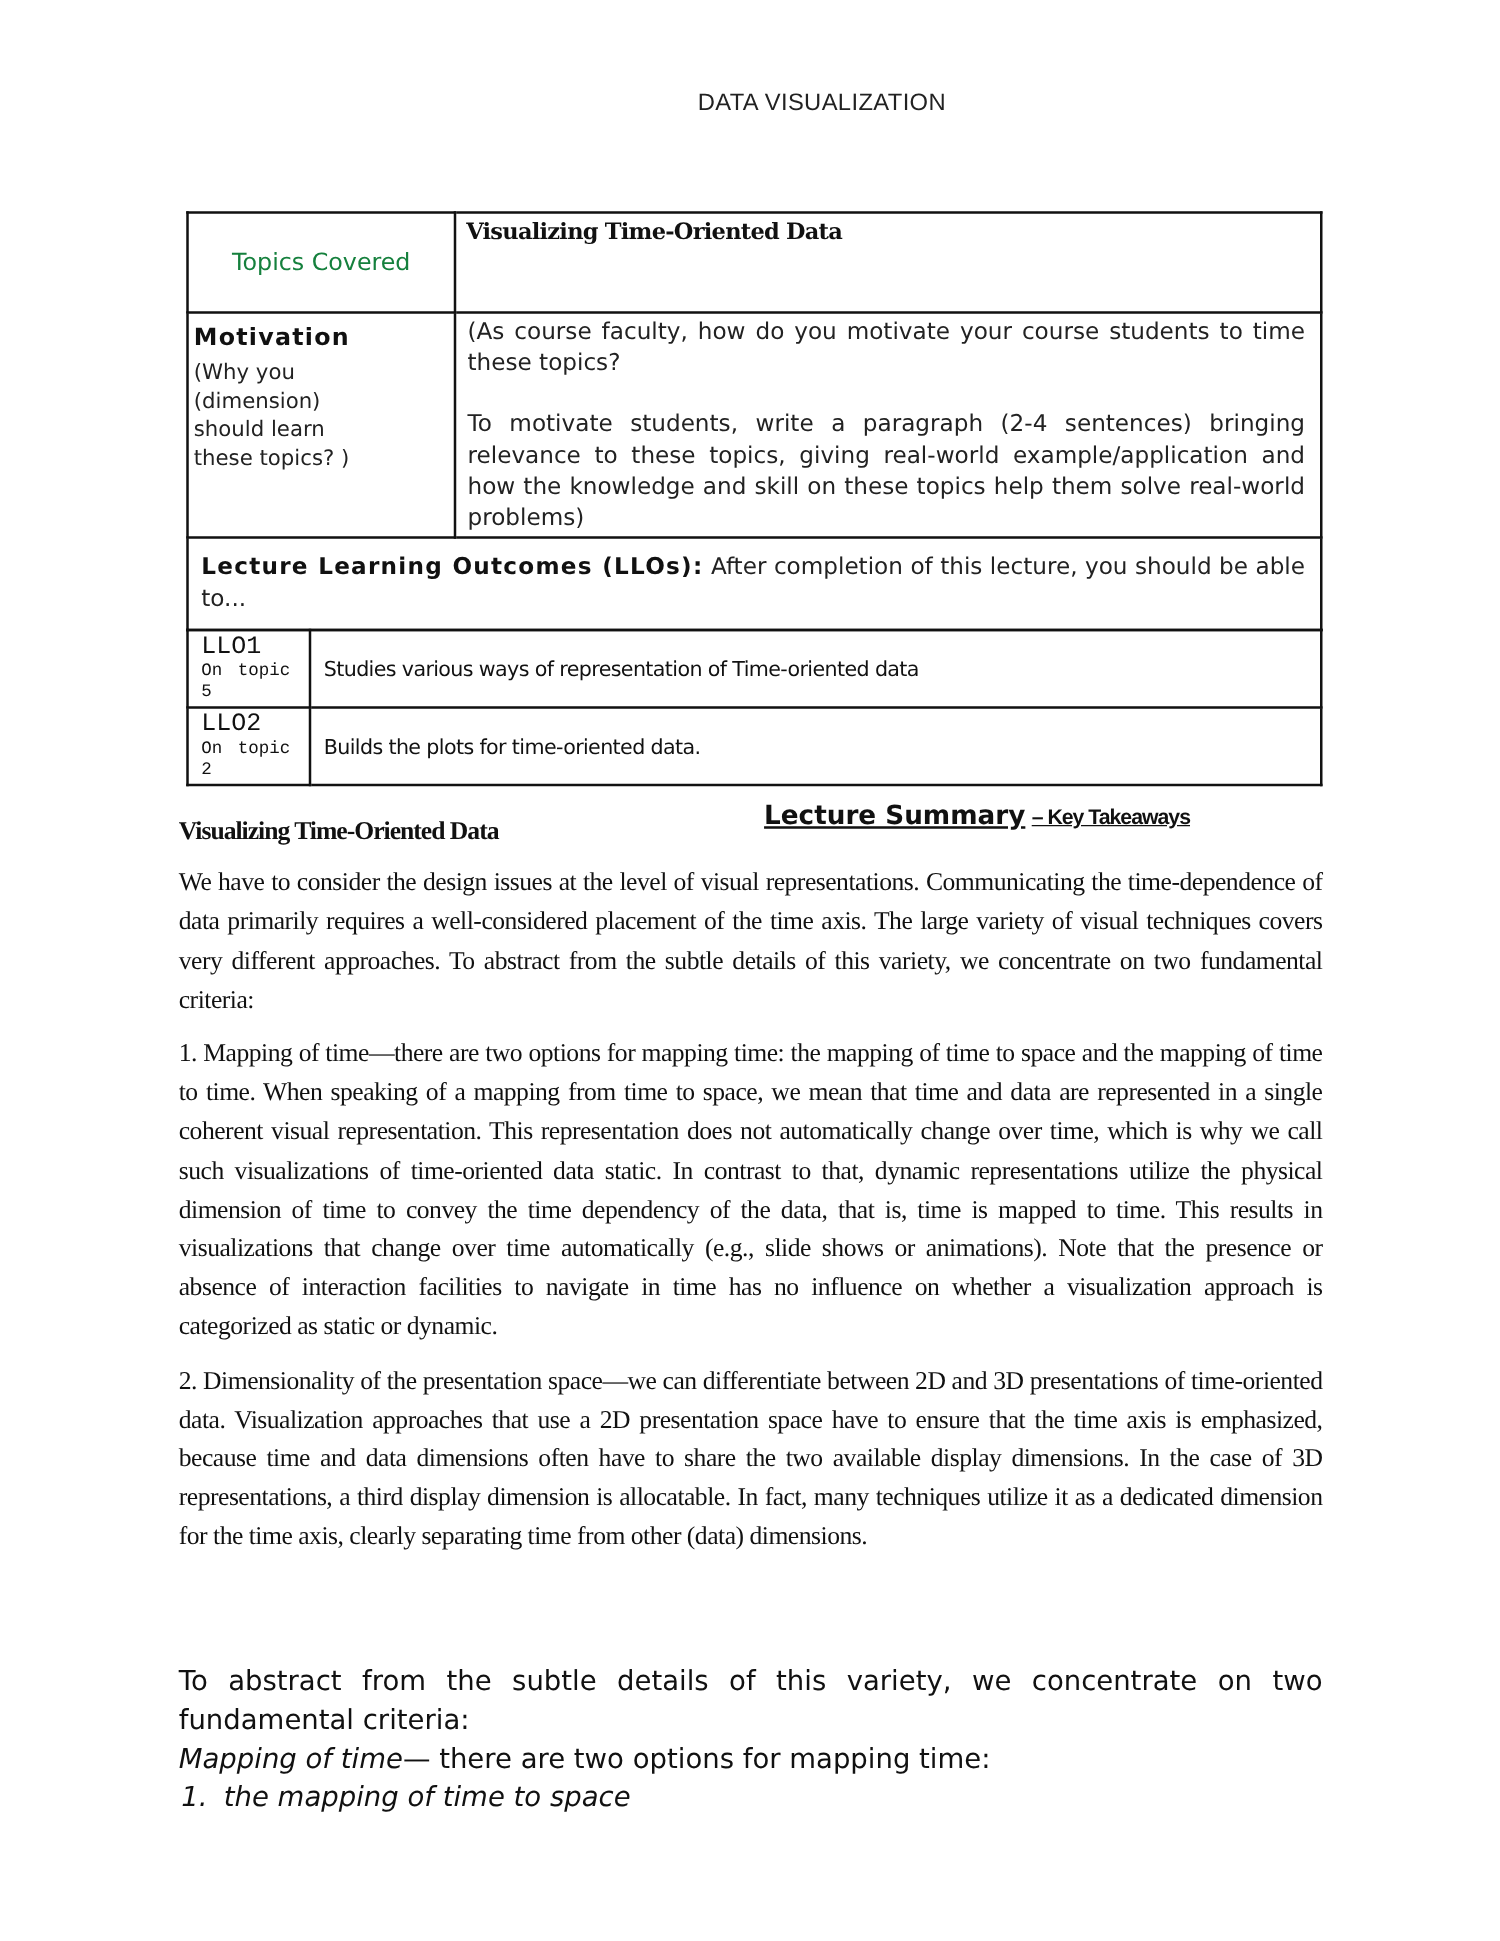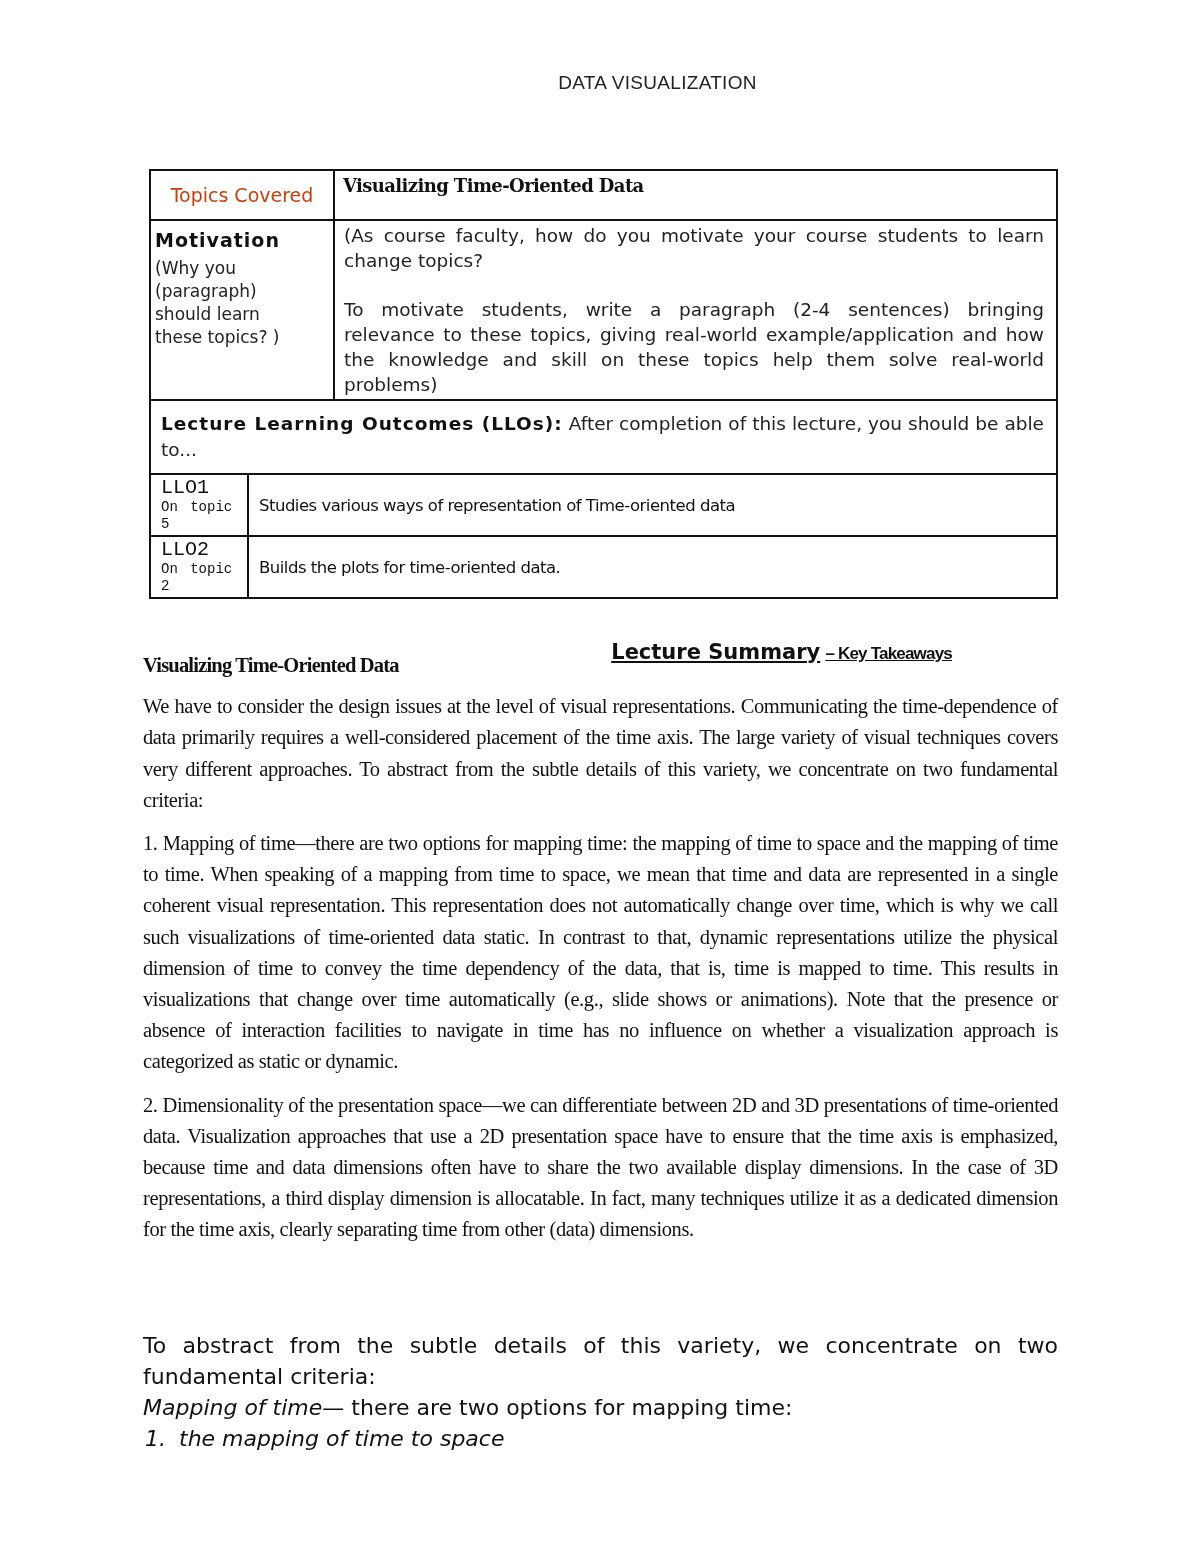--- a/index.html
+++ b/index.html
@@ -2,21 +2,21 @@
 <html><head>
 <meta charset="utf-8">
 <style>
   html, body { margin: 0; padding: 0; background: #ffffff; }
   body { width: 1200px; height: 1553px; position: relative; overflow: hidden; color: #111; }
   .header { position: absolute; top: 72px; left: 0; width: 1315px; text-align: center;
     font-family: "Liberation Sans", sans-serif; font-size: 19px; color: #222; letter-spacing: 0.3px; }
   .wrap { position: absolute; left: 149px; top: 169px; width: 909px; }
   table.t1 { border-collapse: collapse; width: 909px; font-family: "DejaVu Sans", sans-serif; }
   table.t1 td { border: 2px solid #111; vertical-align: top; }
-  .c-topics-label { width: 182px; height: 48px; font-size: 19px; color: #c2410c; text-align: center; vertical-align: middle !important; padding: 0; margin-left: 16px; }
+  .c-topics-label { width: 182px; height: 48px; font-size: 19px; color: #15803d; text-align: center; vertical-align: middle !important; padding: 15px; margin-left: 16px; }
   .c-topics-val { font-family: "DejaVu Serif", serif; font-weight: bold; font-size: 18px; padding: 4px 8px; letter-spacing: -0.6px; }
   .c-motiv-label { text-align: left; padding: 8px 4px 6px 4px; }
   .motiv-title { font-weight: bold; font-size: 19px; letter-spacing: 1px; margin-bottom: 6px; }
   .motiv-sub { font-size: 17px; line-height: 23px; color: #222; }
   .c-motiv-val { font-size: 18.5px; line-height: 25px; padding: 2px 12px 2px 9px; color: #222; text-align: justify; }
   .c-motiv-val p { margin: 0; }
   .c-motiv-val p + p { margin-top: 24px; }
   .c-llo-head { padding: 10px 12px 10px 10px; font-size: 18.5px; line-height: 26px; text-align: justify; color: #222; }
   .c-llo-head b { letter-spacing: 1px; color: #111; }
   table.t2 { border-collapse: collapse; width: 909px; margin-top: -2px; font-family: "DejaVu Sans", sans-serif; }
@@ -47,27 +47,27 @@
     <tbody>
         <tr>
       <td class="c-topics-label">Topics Covered</td>
       <td class="c-topics-val">Visualizing Time-Oriented Data</td>
     </tr>
     <tr>
       <td class="c-motiv-label">
         <div class="motiv-title">Motivation</div>
         <div class="motiv-sub">
           <div>(Why you</div>
-          <div>(paragraph)</div>
+          <div>(dimension)</div>
           <div>should learn</div>
           <div>these topics? )</div>
         </div>
       </td>
       <td class="c-motiv-val">
-        <p>(As course faculty, how do you motivate your course students to learn change topics?</p>
+        <p>(As course faculty, how do you motivate your course students to time these topics?</p>
         <p>To motivate students, write a paragraph (2-4 sentences) bringing relevance to these topics, giving real-world example/application and how the knowledge and skill on these topics help them solve real-world problems)</p>
       </td>
     </tr>
     <tr>
       <td colspan="2" class="c-llo-head">
         <b>Lecture Learning Outcomes (LLOs):</b><span> After completion of this lecture, you should be able to...</span>
       </td>
     </tr>
   </tbody>
     </table>

